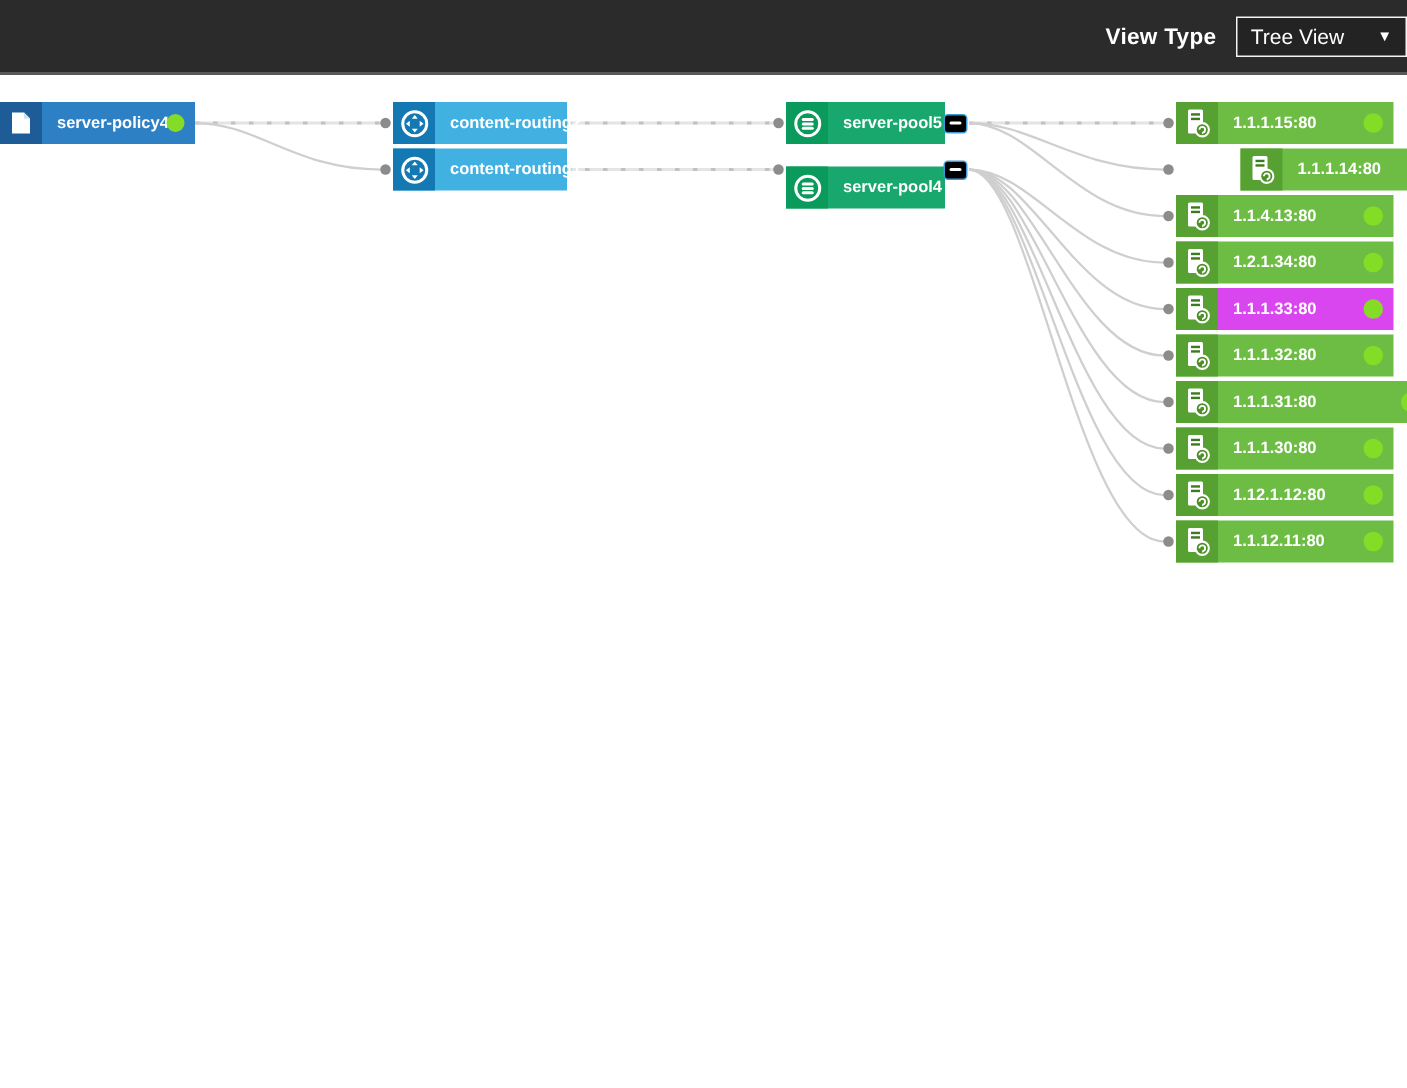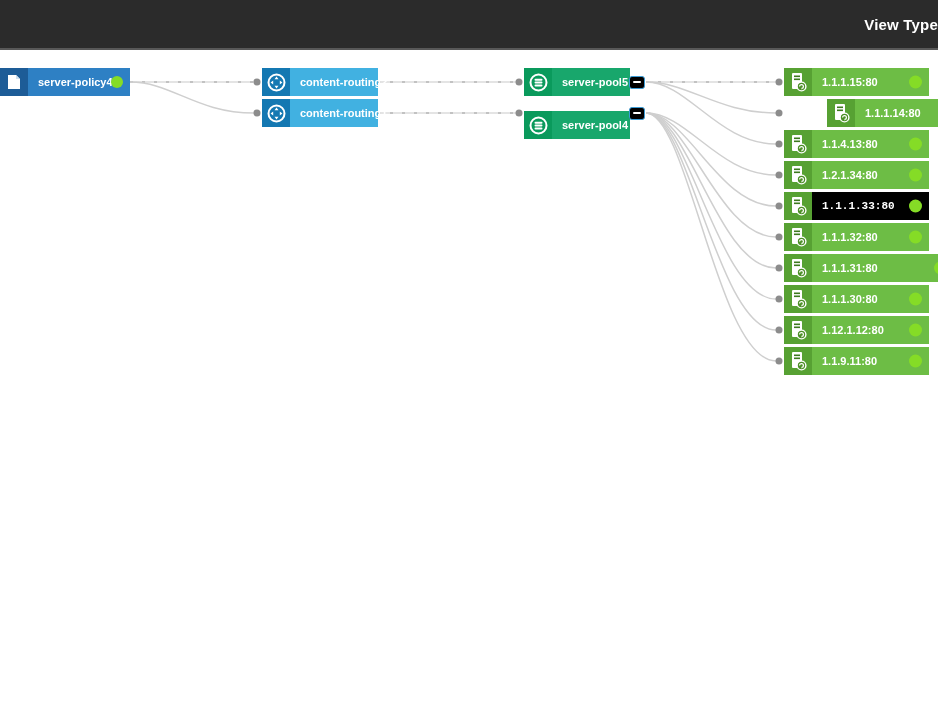--- a/index.html
+++ b/index.html
@@ -35,20 +35,24 @@
     display: flex; align-items: center; justify-content: center; cursor: pointer; z-index: 3; }
   .collapse-toggle .minus { width: 8px; height: 2px; background: #ffffff; border-radius: 1px; }
 </style>
 </head>
 <body>
 
 <div class="page">
 
   <div class="topbar">
     <span class="topbar-label">View Type</span>
+    <div class="select-box">
+      <span class="select-value">Tree View</span>
+      <span class="select-caret">▼</span>
+    </div>
   </div>
 
   <div class="diagram">
     <svg id="edges-svg" width="938" height="725">
         <line x1="130" y1="82" x2="254" y2="82" stroke="#e4e4e4" stroke-width="2"></line>
         <line x1="130" y1="82" x2="254" y2="82" stroke="#c2c2c2" stroke-width="2" stroke-dasharray="3 9"></line>
         <circle cx="257" cy="82" r="3.5" fill="#8c8c8c"></circle>
         <path d="M 130 82 C 172 82, 196 113, 254 113" fill="none" stroke="#cfcfcf" stroke-width="1.5"></path>
         <circle cx="257" cy="113" r="3.5" fill="#8c8c8c"></circle>
         <line x1="378" y1="82" x2="516" y2="82" stroke="#e4e4e4" stroke-width="2"></line>
@@ -191,21 +195,21 @@
               <rect x="6" y="4.5" width="6" height="1.6" fill="#3d7a1e"></rect>
               <rect x="6" y="7.5" width="6" height="1.6" fill="#3d7a1e"></rect>
               <circle cx="13.5" cy="15.5" r="4.4" fill="#4c8f27" stroke="#fff" stroke-width="1.4"></circle>
               <path d="M11.6 15.5 a1.9 1.9 0 1 1 1.9 1.9" fill="none" stroke="#fff" stroke-width="1.2"></path>
               <path d="M13.2 17.9 l1 -0.5 -0.2 1.2 z" fill="#fff"></path>
             </svg>
           </div>
           <div class="node-label">1.2.1.34:80</div>
           <span class="status-dot" style="width: 13px; height: 13px; background: rgb(133, 220, 38);"></span>
         </div>
-        <div class="node" style="left: 784px; top: 192px; width: 145px; background: #000000; font-family: Liberation Mono, monospace;">
+        <div class="node" style="left: 784px; top: 192px; width: 145px; background: #d946ef;">
           <div class="node-icon" style="background: rgb(87, 161, 51);">
             <svg width="20" height="22" viewBox="0 0 20 22">
               <rect x="4" y="2" width="10" height="16" rx="1" fill="#fff"></rect>
               <rect x="6" y="4.5" width="6" height="1.6" fill="#3d7a1e"></rect>
               <rect x="6" y="7.5" width="6" height="1.6" fill="#3d7a1e"></rect>
               <circle cx="13.5" cy="15.5" r="4.4" fill="#4c8f27" stroke="#fff" stroke-width="1.4"></circle>
               <path d="M11.6 15.5 a1.9 1.9 0 1 1 1.9 1.9" fill="none" stroke="#fff" stroke-width="1.2"></path>
               <path d="M13.2 17.9 l1 -0.5 -0.2 1.2 z" fill="#fff"></path>
             </svg>
           </div>
@@ -272,19 +276,19 @@
           <div class="node-icon" style="background: rgb(87, 161, 51);">
             <svg width="20" height="22" viewBox="0 0 20 22">
               <rect x="4" y="2" width="10" height="16" rx="1" fill="#fff"></rect>
               <rect x="6" y="4.5" width="6" height="1.6" fill="#3d7a1e"></rect>
               <rect x="6" y="7.5" width="6" height="1.6" fill="#3d7a1e"></rect>
               <circle cx="13.5" cy="15.5" r="4.4" fill="#4c8f27" stroke="#fff" stroke-width="1.4"></circle>
               <path d="M11.6 15.5 a1.9 1.9 0 1 1 1.9 1.9" fill="none" stroke="#fff" stroke-width="1.2"></path>
               <path d="M13.2 17.9 l1 -0.5 -0.2 1.2 z" fill="#fff"></path>
             </svg>
           </div>
-          <div class="node-label">1.1.9.11:80</div>
+          <div class="node-label">1.1.12.11:80</div>
           <span class="status-dot" style="width: 13px; height: 13px; background: rgb(133, 220, 38);"></span>
         </div>
       </div>
   </div>
 
 </div>
 
 </body></html>

